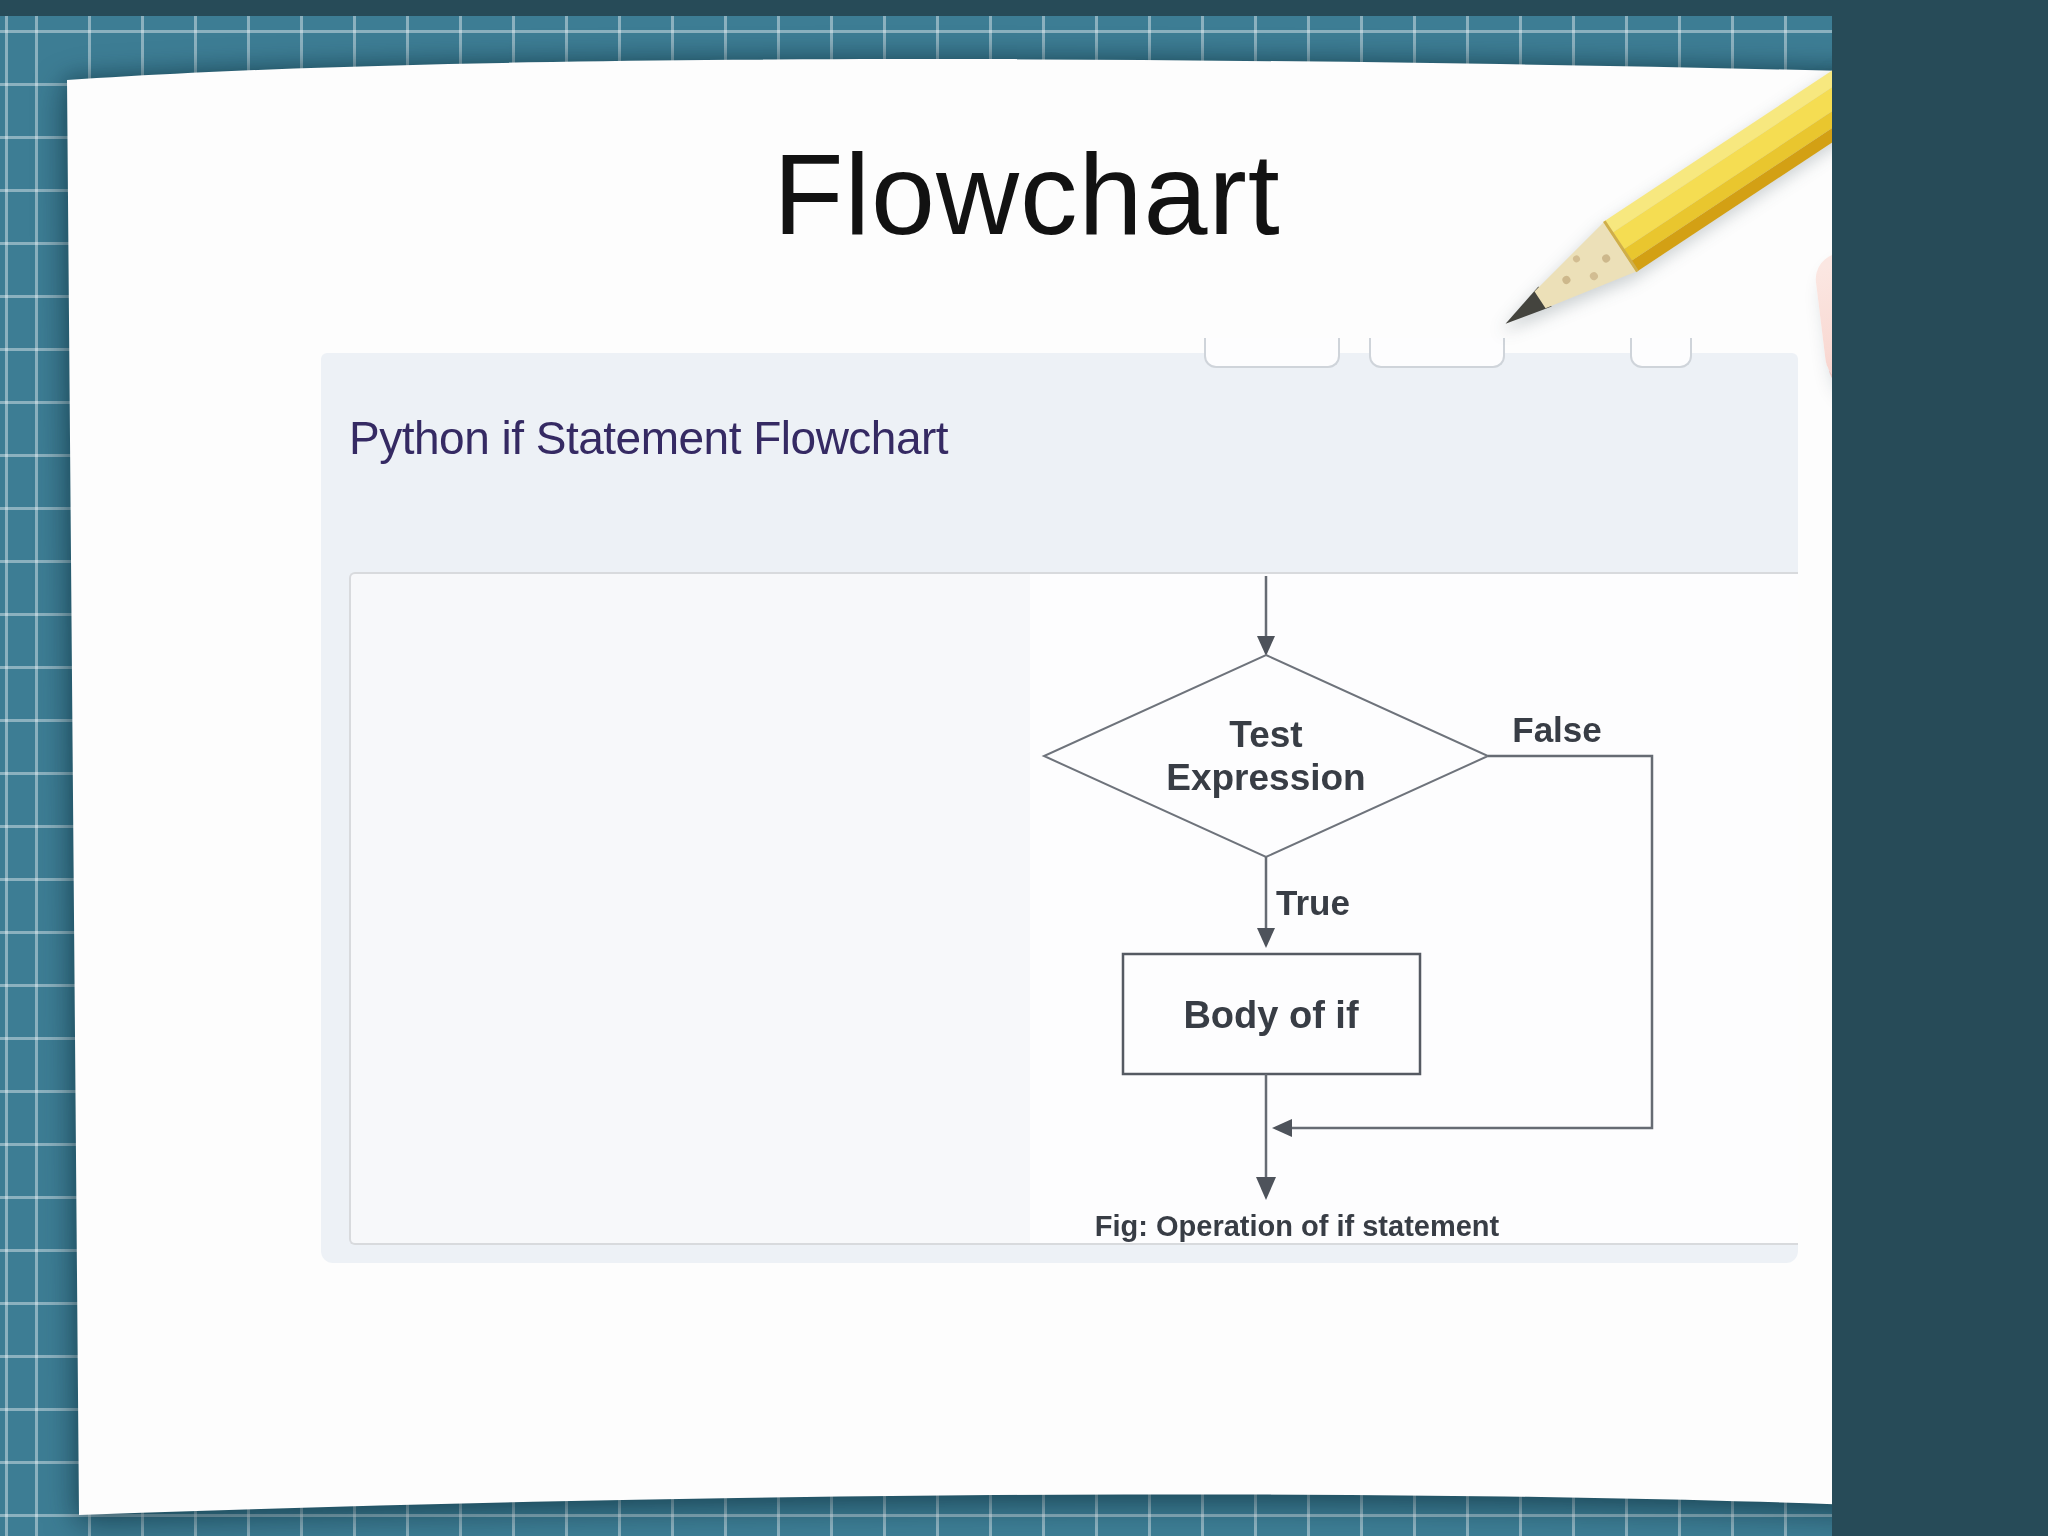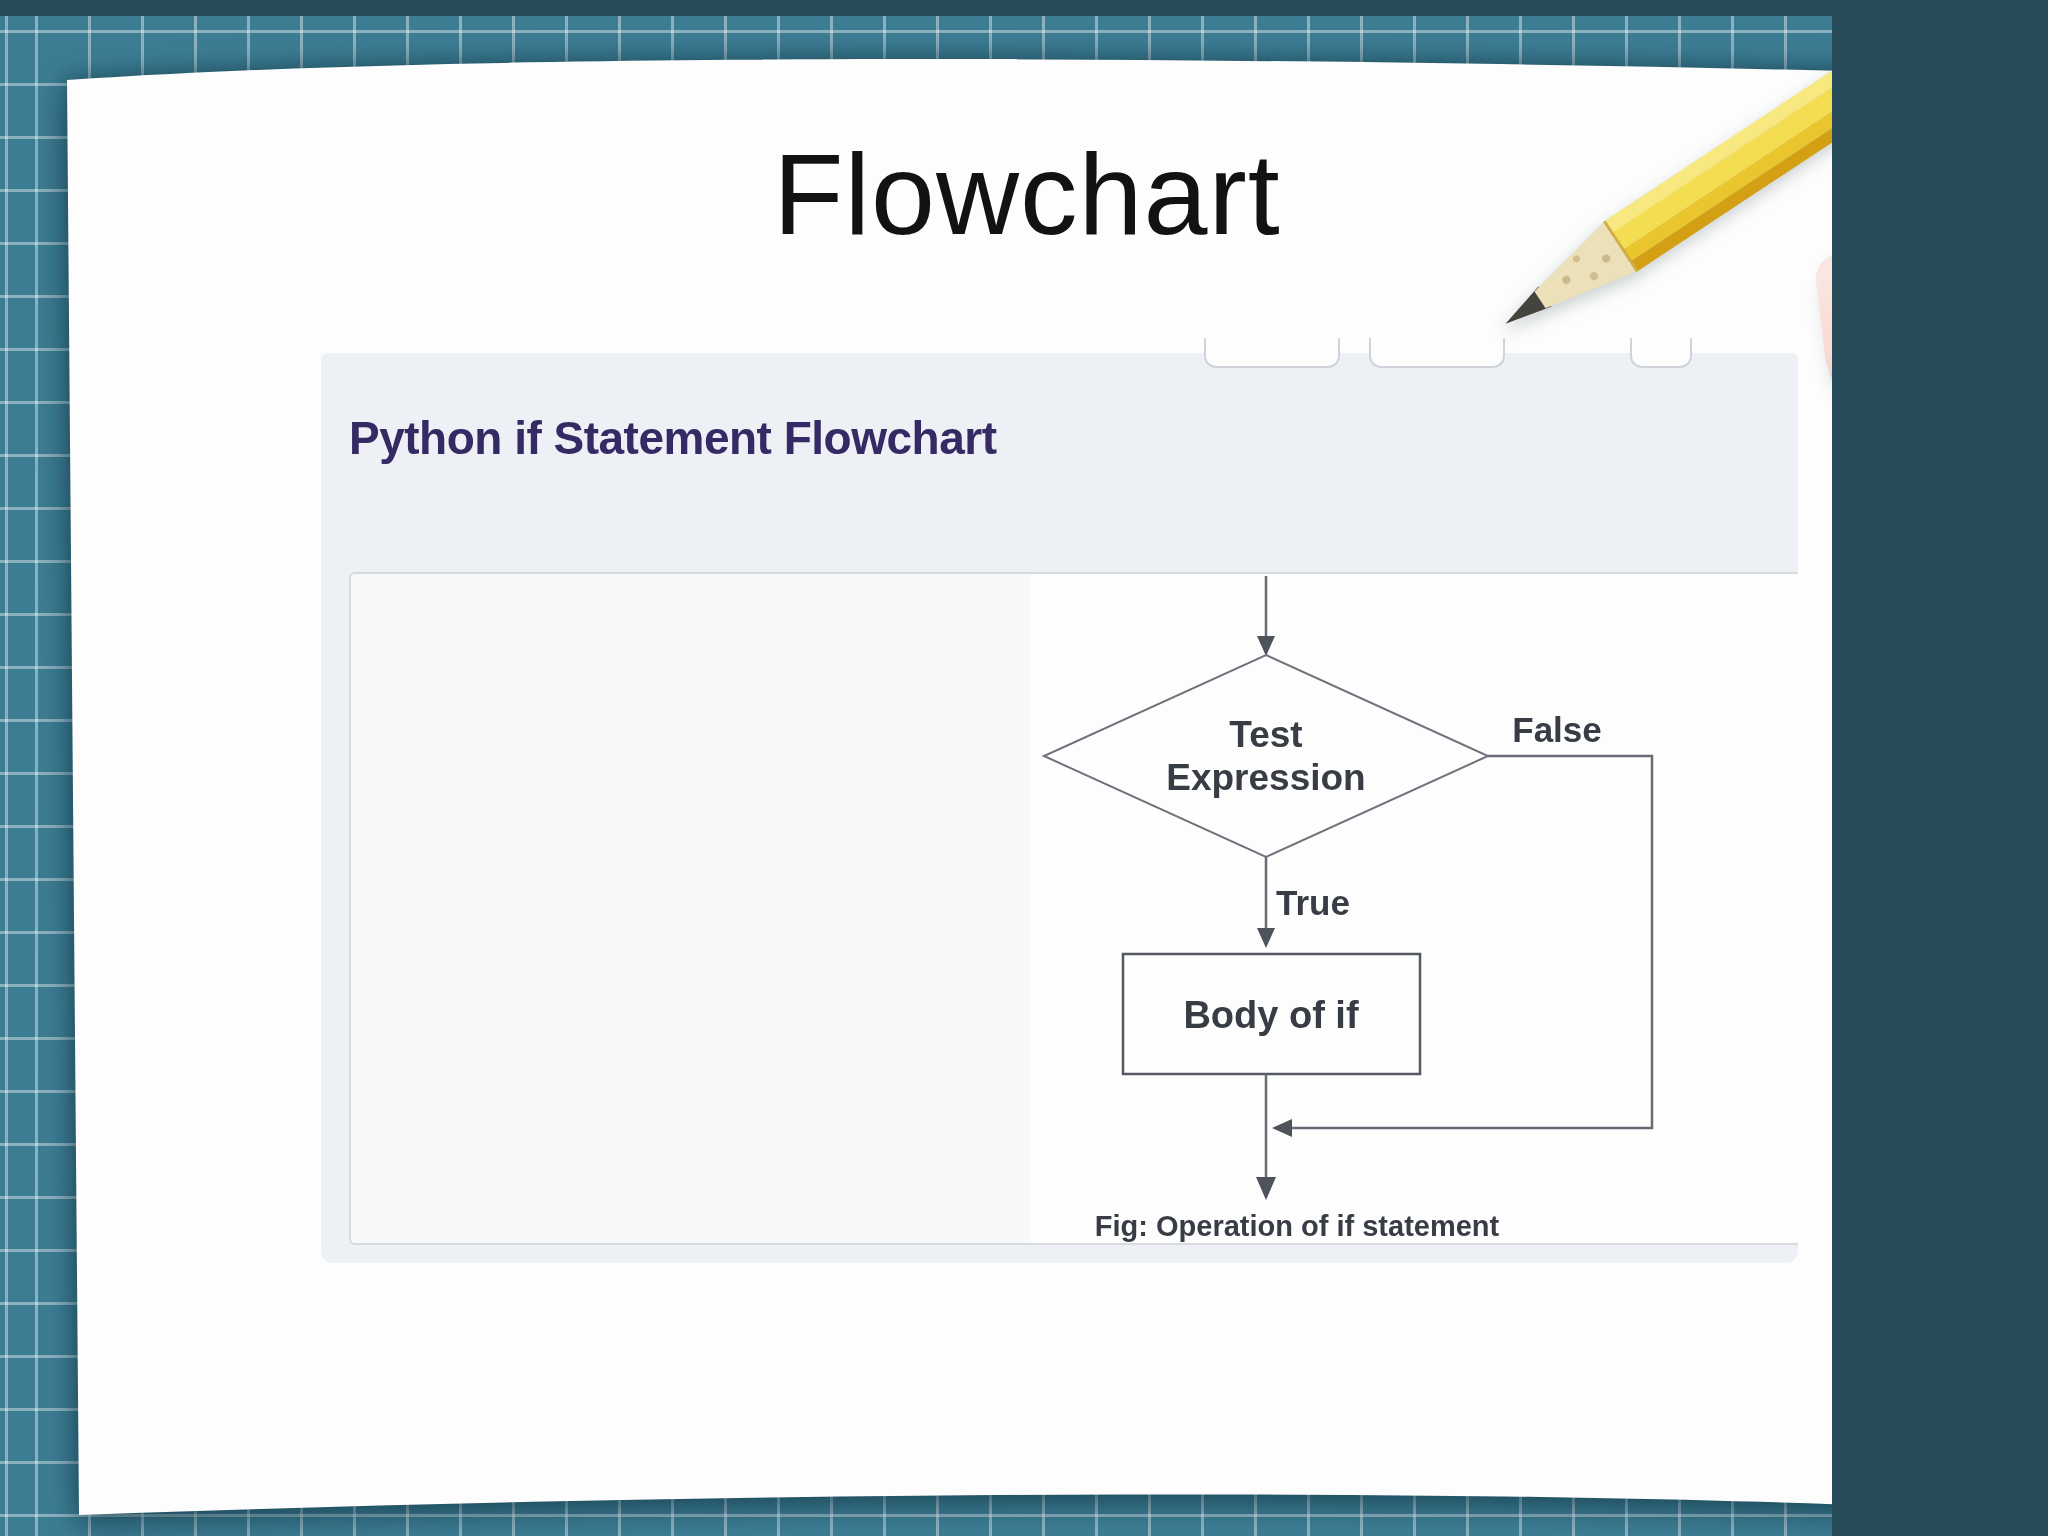--- a/index.html
+++ b/index.html
@@ -26,21 +26,21 @@
   }
   .tab-remnant.t1{left:1204px;width:132px;}
   .tab-remnant.t2{left:1369px;width:132px;}
   .tab-remnant.t3{left:1630px;width:58px;}
   .shot{
     position:absolute;left:321px;top:337px;width:1477px;height:910px;
     background:#edf1f6;border-radius:6px 6px 12px 12px;
   }
   .shot-heading{
     position:absolute;left:28px;top:58px;width:1200px;
-    font-size:46px;font-weight:700;color:#352a63;letter-spacing:-0.5px;
+    font-size:46px;font-weight:400;color:#352a63;letter-spacing:-0.5px;
   }
   .diagram-panel{
     position:absolute;left:28px;top:219px;width:1449px;height:673px;
     background:#f7f8fa;border:2px solid #d8dadd;border-right:none;
     border-radius:6px 0 0 6px;box-sizing:border-box;
   }
   .figure-area{
     position:absolute;left:679px;top:0;right:0;bottom:0;background:#fdfdfe;
   }
   .flow-svg{position:absolute;left:0;top:0;width:2048px;height:1536px;pointer-events:none;}

